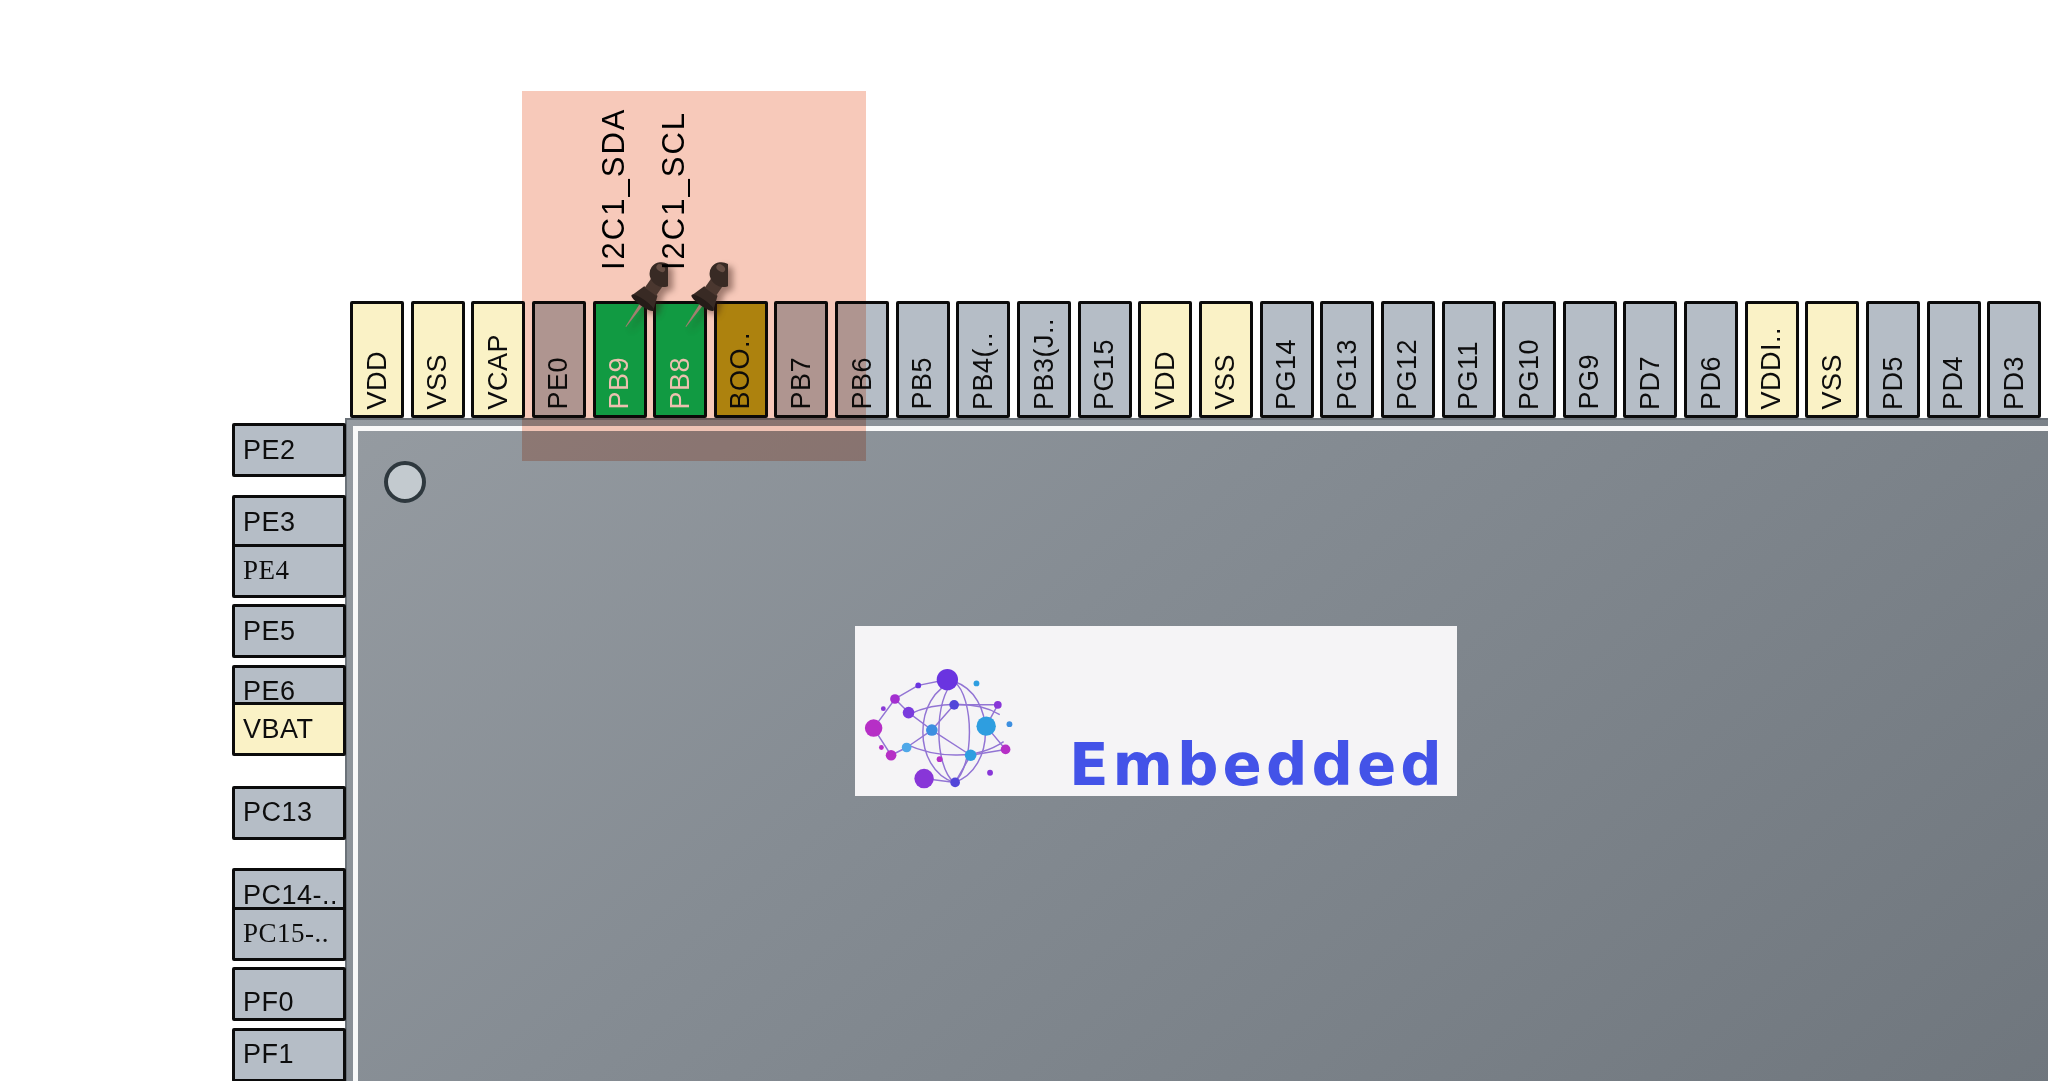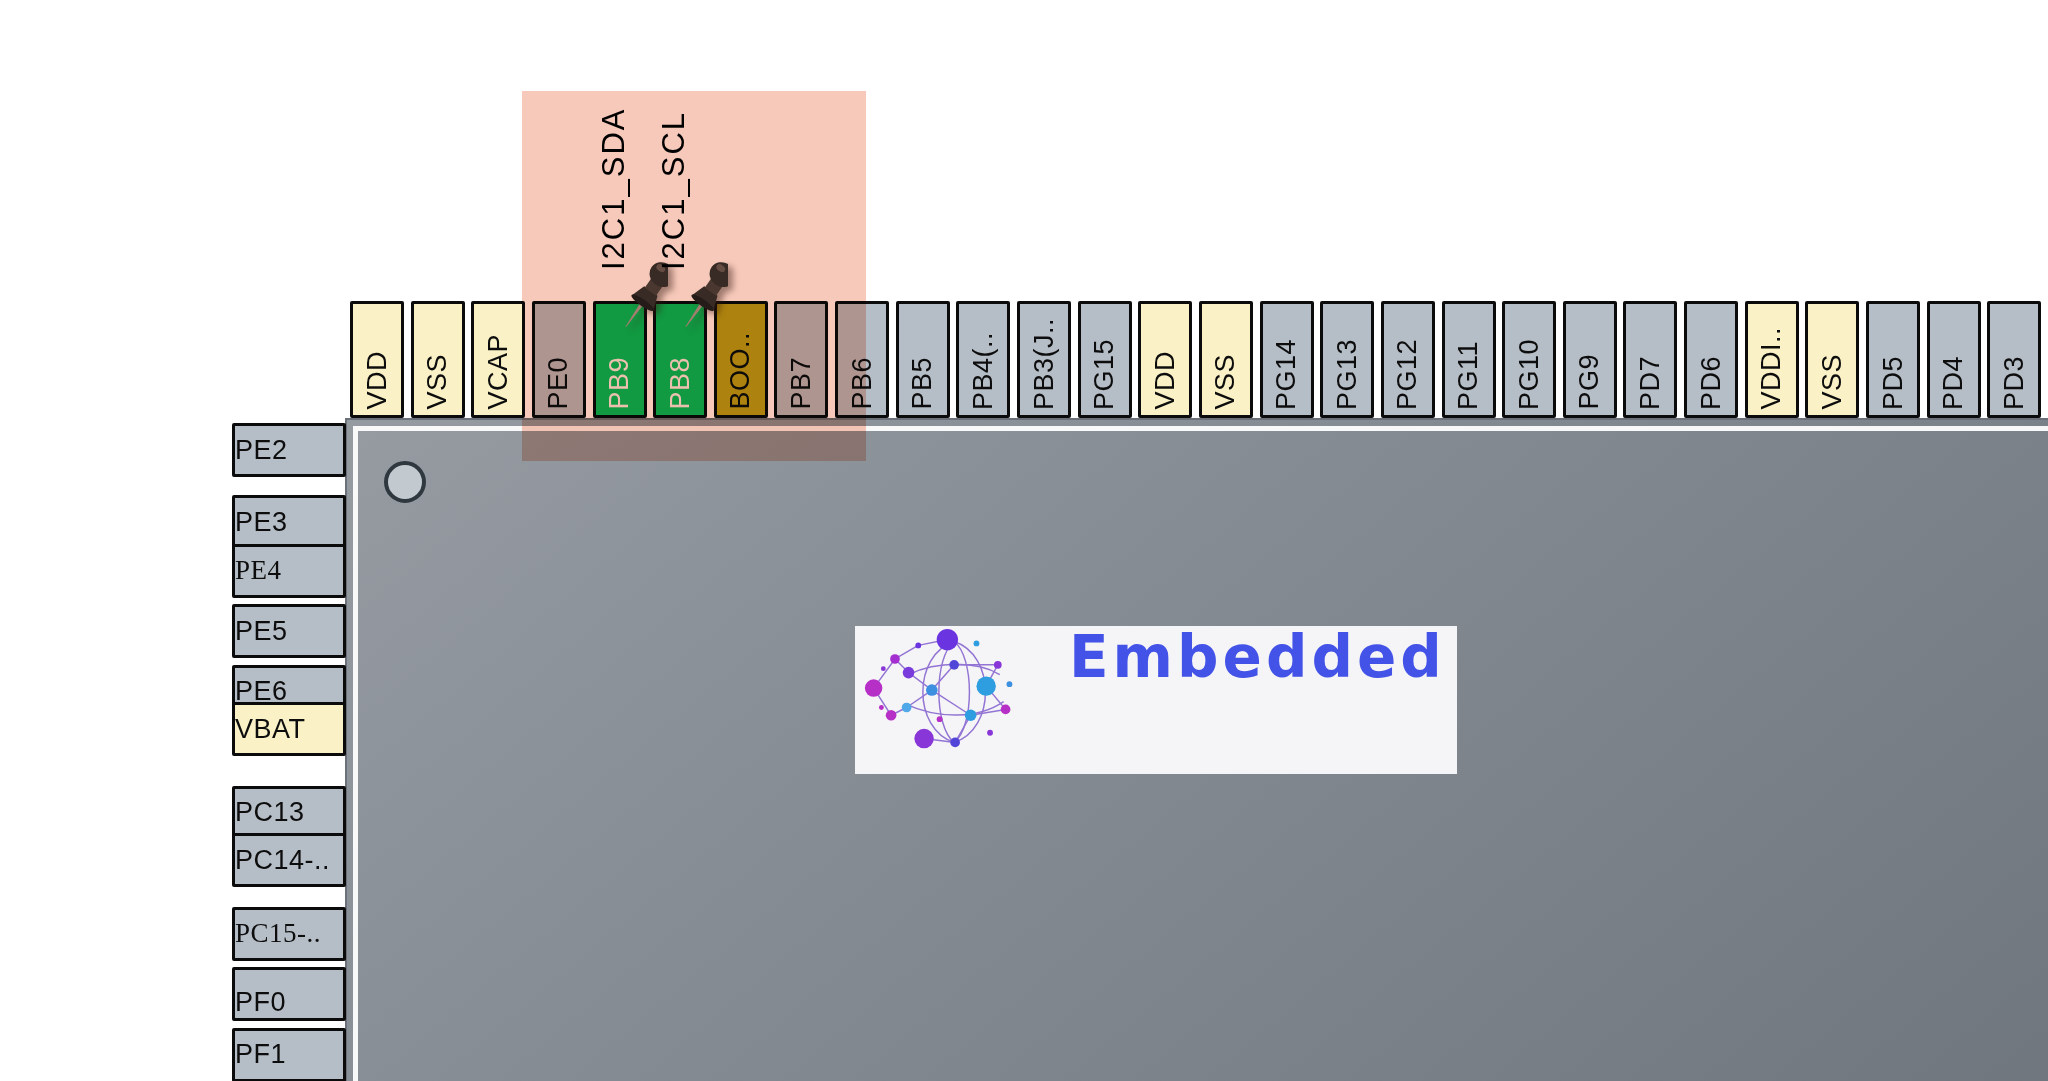--- a/index.html
+++ b/index.html
@@ -22,23 +22,23 @@
     pointer-events:none;
   }
   .pin1-circle {
     position:absolute; left:37px; top:41px; width:42px; height:42px;
     border:4px solid #2e383e; border-radius:50%;
     background:var(--circle-fill);
   }
 
   
   .logo {
-    position:absolute; left:508px; top:206px; width:602px; height:148px;
+    position:absolute; left:508px; top:206px; width:602px; height:170px;
     background:var(--logo-bg);
-    display:flex; align-items:flex-start;
+    display:flex; align-items:flex-end;
   }
   .logo .net { width:200px; height:130px; flex:0 0 auto; margin-left:4px; }
   .logo-text { display:flex; flex-direction:column; justify-content:center; padding-left:10px; }
   .logo-title {
     font-family:"DejaVu Sans", sans-serif; font-weight:700;
     font-size:58px; line-height:62px; letter-spacing:4px;
     color:var(--logo-title);
   }
   .logo-sub {
     font-family:"DejaVu Sans", sans-serif; font-weight:400;
@@ -53,21 +53,21 @@
   }
   .pin.top  { top:301px; width:54px; height:117px; align-items:flex-end; justify-content:center; }
   .pin.left { left:232px; width:114px; height:54px; align-items:center; }
   .pin.power  { background:var(--pin-power); }
   .pin.active { background:var(--pin-active); }
   .pin.boot   { background:var(--pin-boot); }
   .plabel {
     font-size:27px; color:#0d0d0d; white-space:nowrap; letter-spacing:0.5px;
   }
   .pin.top .plabel { writing-mode:vertical-rl; transform:rotate(180deg); margin-bottom:5px; }
-  .pin.left .plabel { }
+  .pin.left .plabel { margin-left:8px; }
   .pin.active .plabel { color:#f4f4f0; }
 
   
   .pinned-label {
     position:absolute; top:92px; height:178px; width:36px; z-index:20;
     writing-mode:vertical-rl; transform:rotate(180deg);
     font-size:31px; letter-spacing:2px; color:#000;
     display:flex; align-items:center; 
   }
   .pushpin { position:absolute; width:50px; height:88px; z-index:20; }
@@ -232,21 +232,21 @@
       </div>
       <div class="pin left gpio" style="top: 664.8px;">
         <span class="plabel">PE6</span>
       </div>
       <div class="pin left power" style="top: 702px;">
         <span class="plabel">VBAT</span>
       </div>
       <div class="pin left gpio" style="top: 785.7px;">
         <span class="plabel">PC13</span>
       </div>
-      <div class="pin left gpio" style="top: 833px;">
+      <div class="pin left gpio" style="top: 868px;">
         <span class="plabel">PC14-..</span>
       </div>
       <div class="pin left gpio" style="top: 906.6px; font-family: Liberation Serif, serif;">
         <span class="plabel">PC15-..</span>
       </div>
       <div class="pin left gpio" style="top: 967.05px; align-items: flex-end;">
         <span class="plabel">PF0</span>
       </div>
       <div class="pin left gpio" style="top: 1027.5px;">
         <span class="plabel">PF1</span>

